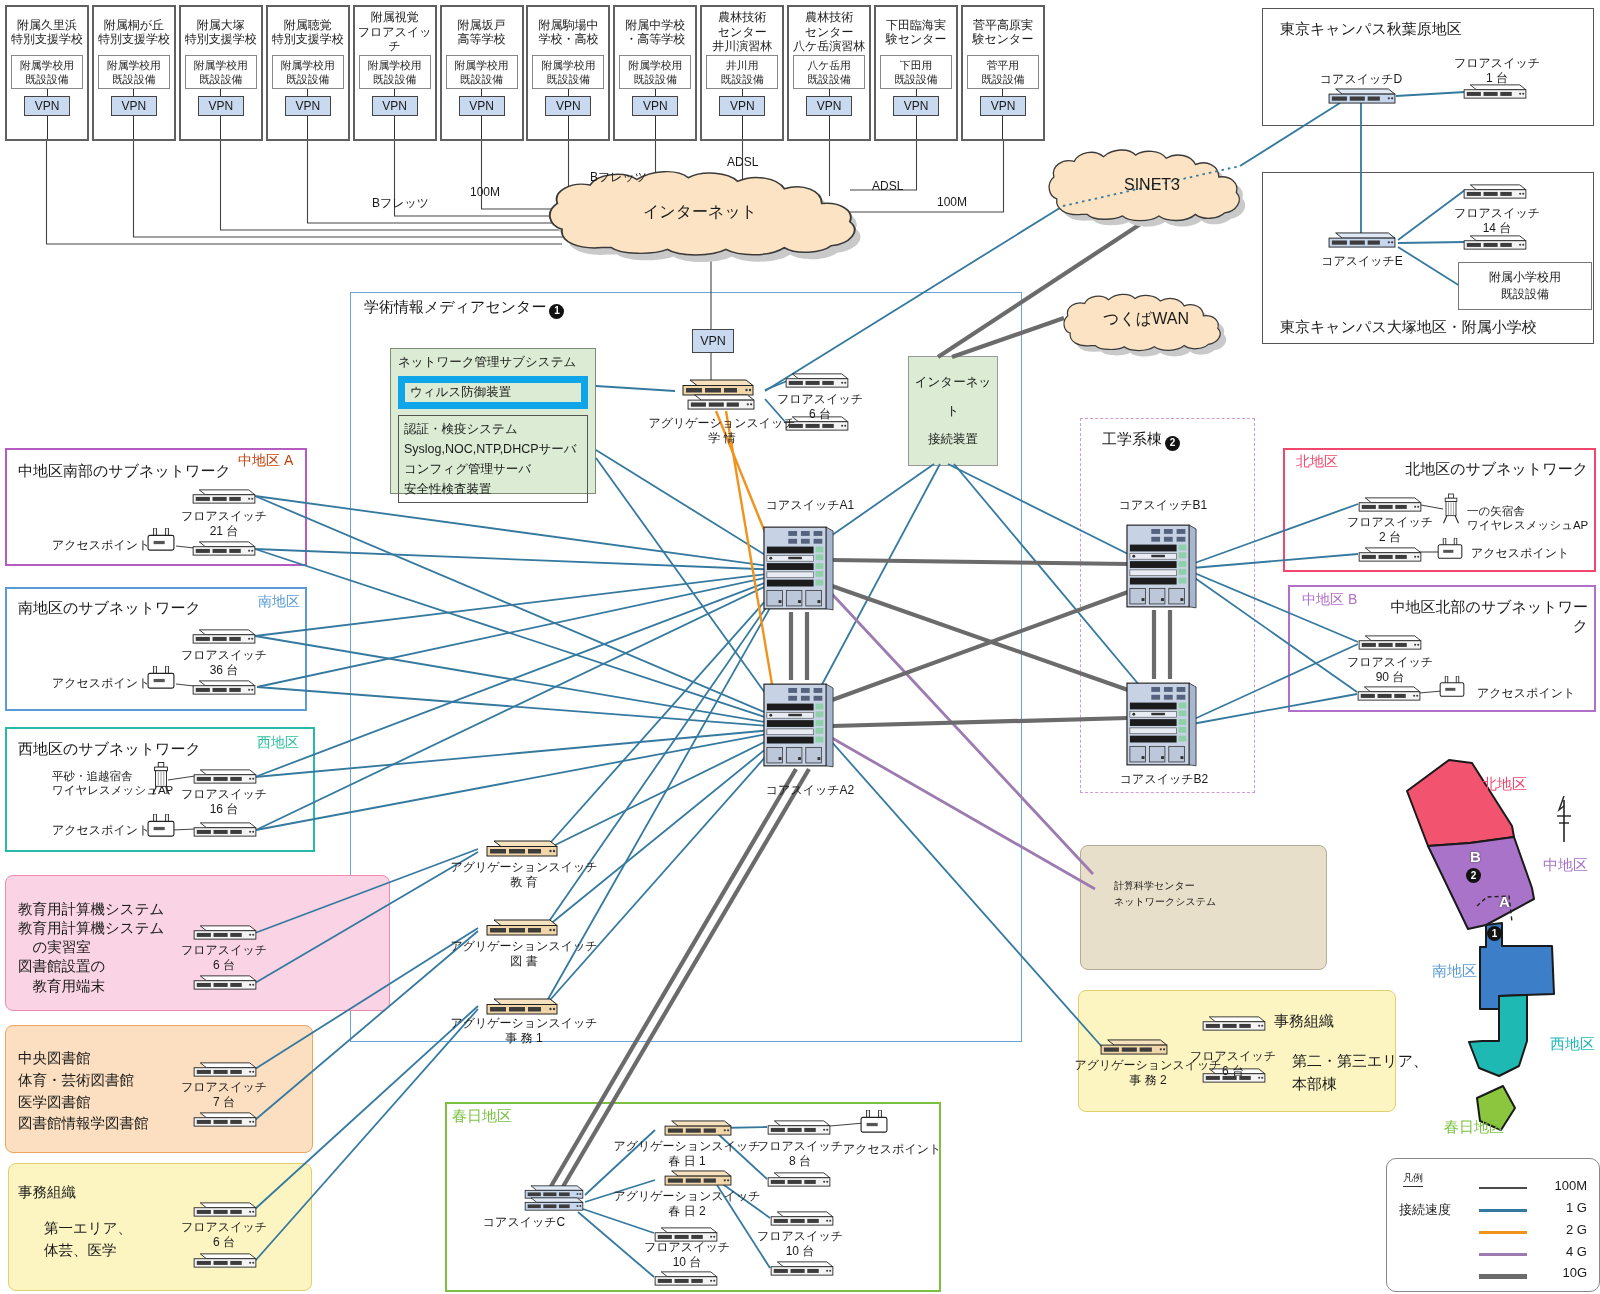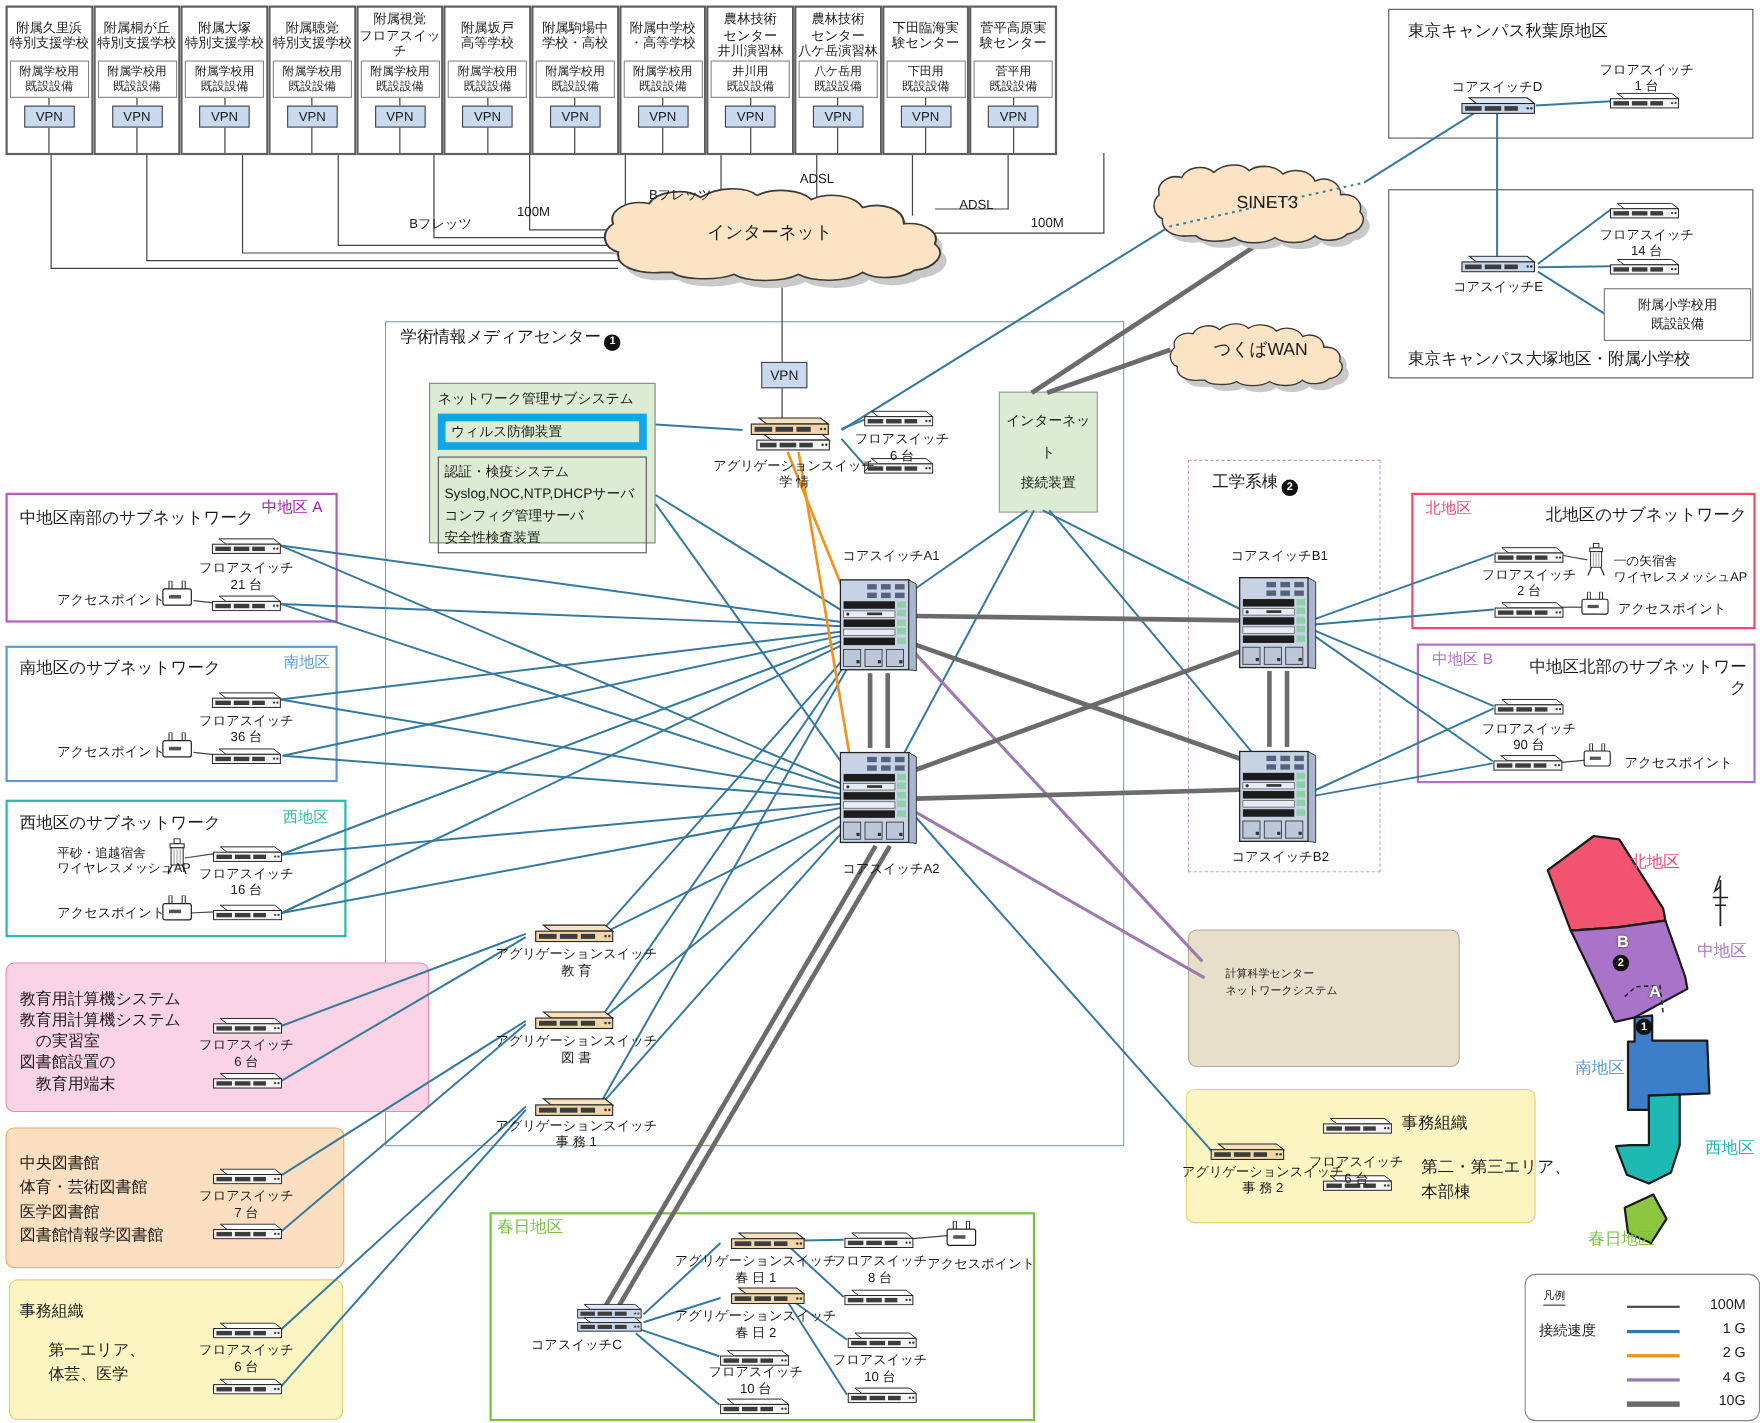--- a/index.html
+++ b/index.html
@@ -9,21 +9,21 @@
   .c{text-align:center;transform:translateX(-50%);}
   .r{text-align:right;}
   .t15{font-size:15px;}
   .t14{font-size:14px;}
   .t11{font-size:11.5px;}
   .zbox{position:absolute;box-sizing:border-box;z-index:1;background:transparent;}
   .badge{display:inline-flex;width:15px;height:15px;border-radius:50%;background:#111;color:#fff;font-size:10px;font-weight:bold;align-items:center;justify-content:center;margin-left:3px;vertical-align:-2px;}
   .mapbadge{position:absolute;width:15px;height:15px;border-radius:50%;background:#111;color:#fff;font-size:10px;font-weight:bold;display:flex;align-items:center;justify-content:center;z-index:4;}
   .maplet{position:absolute;color:#fff;font-size:15px;font-weight:bold;z-index:4;text-shadow:0 0 2px #333;}
   
-  .sites{position:absolute;left:5px;top:5px;width:956px;display:flex;justify-content:space-between;z-index:3;}
+  .sites{position:absolute;left:5px;top:5px;width:1040px;display:flex;justify-content:space-between;z-index:3;}
   .site{width:84px;height:136px;border:2px solid #606060;background:#fff;display:flex;flex-direction:column;align-items:center;padding-top:2px;box-sizing:border-box;}
   .s-name{font-size:12px;line-height:1.2;text-align:center;white-space:pre-line;min-height:46px;display:flex;align-items:center;justify-content:center;}
   .s-eq{font-size:10.8px;line-height:1.3;text-align:center;white-space:pre-line;border:1px solid #888;width:70px;padding:2px 0;background:#fff;}
   .s-conn{height:7px;border-left:1.5px solid #333;width:0;}
   .s-vpn{width:44px;height:18px;background:#c9d9ef;border:1px solid #444;font-size:12px;display:flex;align-items:center;justify-content:center;}
   .s-conn2{flex:1;border-left:1.5px solid #333;width:0;}
   
   .media{left:350px;top:292px;width:672px;height:750px;border:1.6px solid #6aa3d8;}
   .eng{left:1080px;top:418px;width:175px;height:375px;border:1.6px dashed #cf9ad2;}
   .naka-a{left:5px;top:448px;width:302px;height:118px;border:2px solid #b55cc0;}
@@ -506,21 +506,21 @@
 教 育</div>
   <div class="lb c" style="left:524px;top:939px;">アグリゲーションスイッチ
 図 書</div>
   <div class="lb c" style="left:524px;top:1016px;">アグリゲーションスイッチ
 事 務 1</div>
 
   <div class="lb t15" style="left:1102px;top:430px;"><span>工学系棟</span><span class="badge">2</span></div>
   <div class="lb c" style="left:1163px;top:498px;">コアスイッチB1</div>
   <div class="lb c" style="left:1164px;top:772px;">コアスイッチB2</div>
 
-  <div class="lb t14" style="left:238px;top:452px;color:#a21caf;">中地区 A</div>
+  <div class="lb t14" style="left:238px;top:452px;color:#c2410c;">中地区 A</div>
   <div class="lb t15" style="left:18px;top:462px;">中地区南部のサブネットワーク</div>
   <div class="lb c" style="left:224px;top:509px;">フロアスイッチ
 21 台</div>
   <div class="lb" style="left:52px;top:538px;">アクセスポイント</div>
 
   <div class="lb t14" style="left:258px;top:593px;color:#5b9bd5;">南地区</div>
   <div class="lb t15" style="left:18px;top:599px;">南地区のサブネットワーク</div>
   <div class="lb c" style="left:224px;top:648px;">フロアスイッチ
 36 台</div>
   <div class="lb" style="left:52px;top:676px;">アクセスポイント</div>

